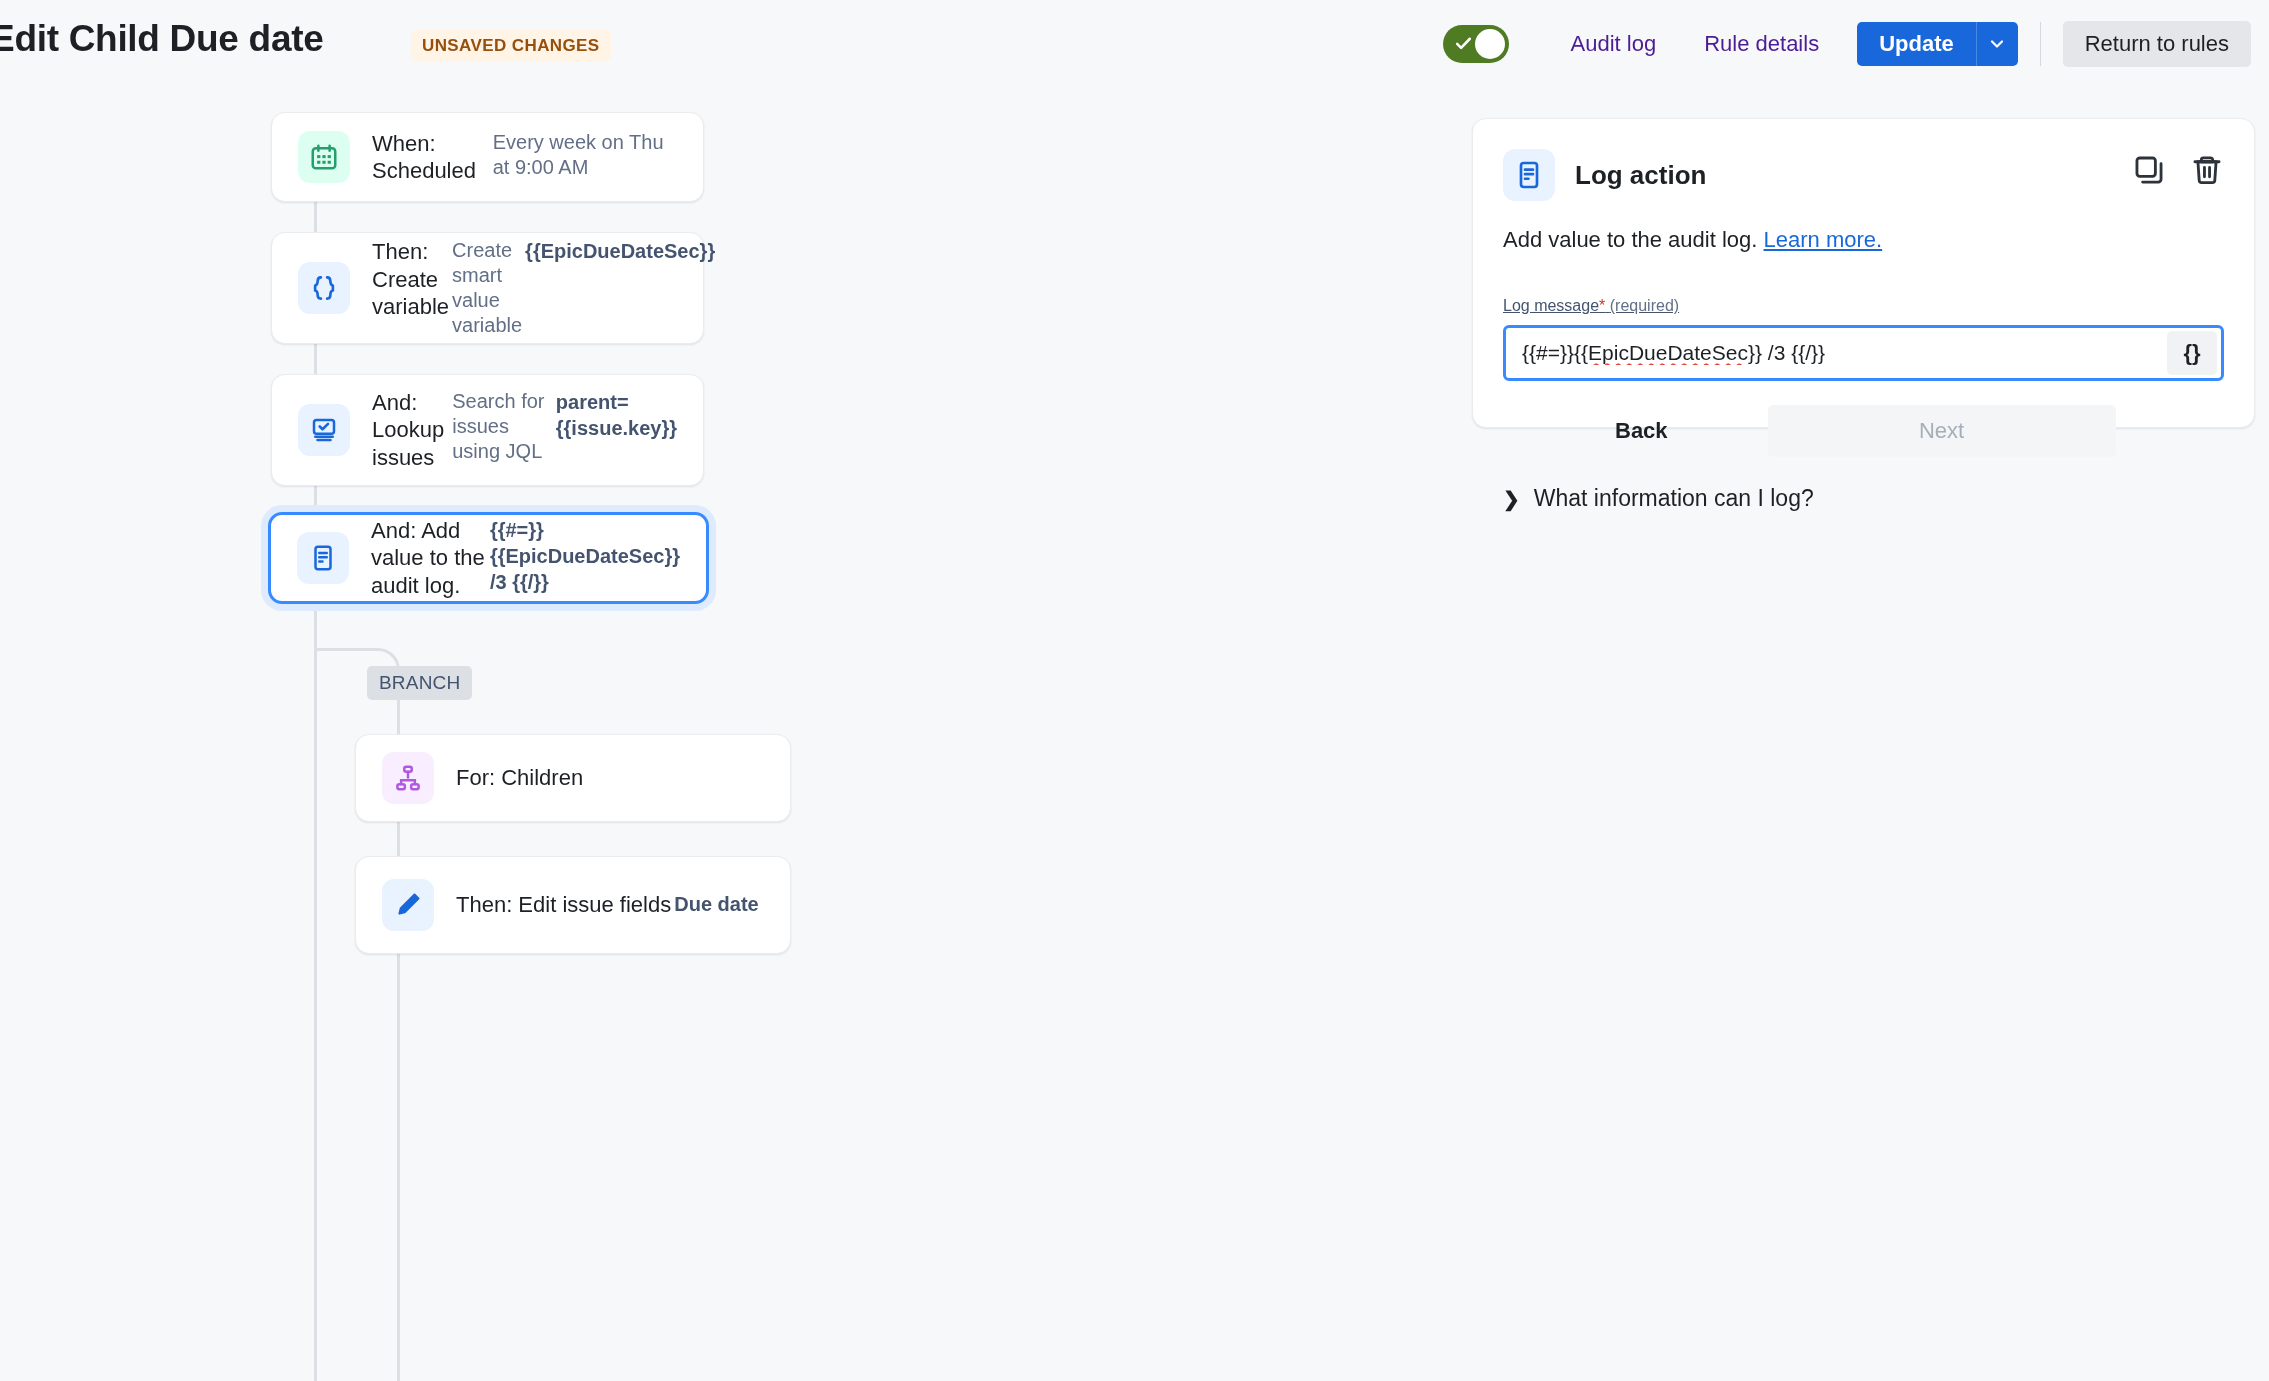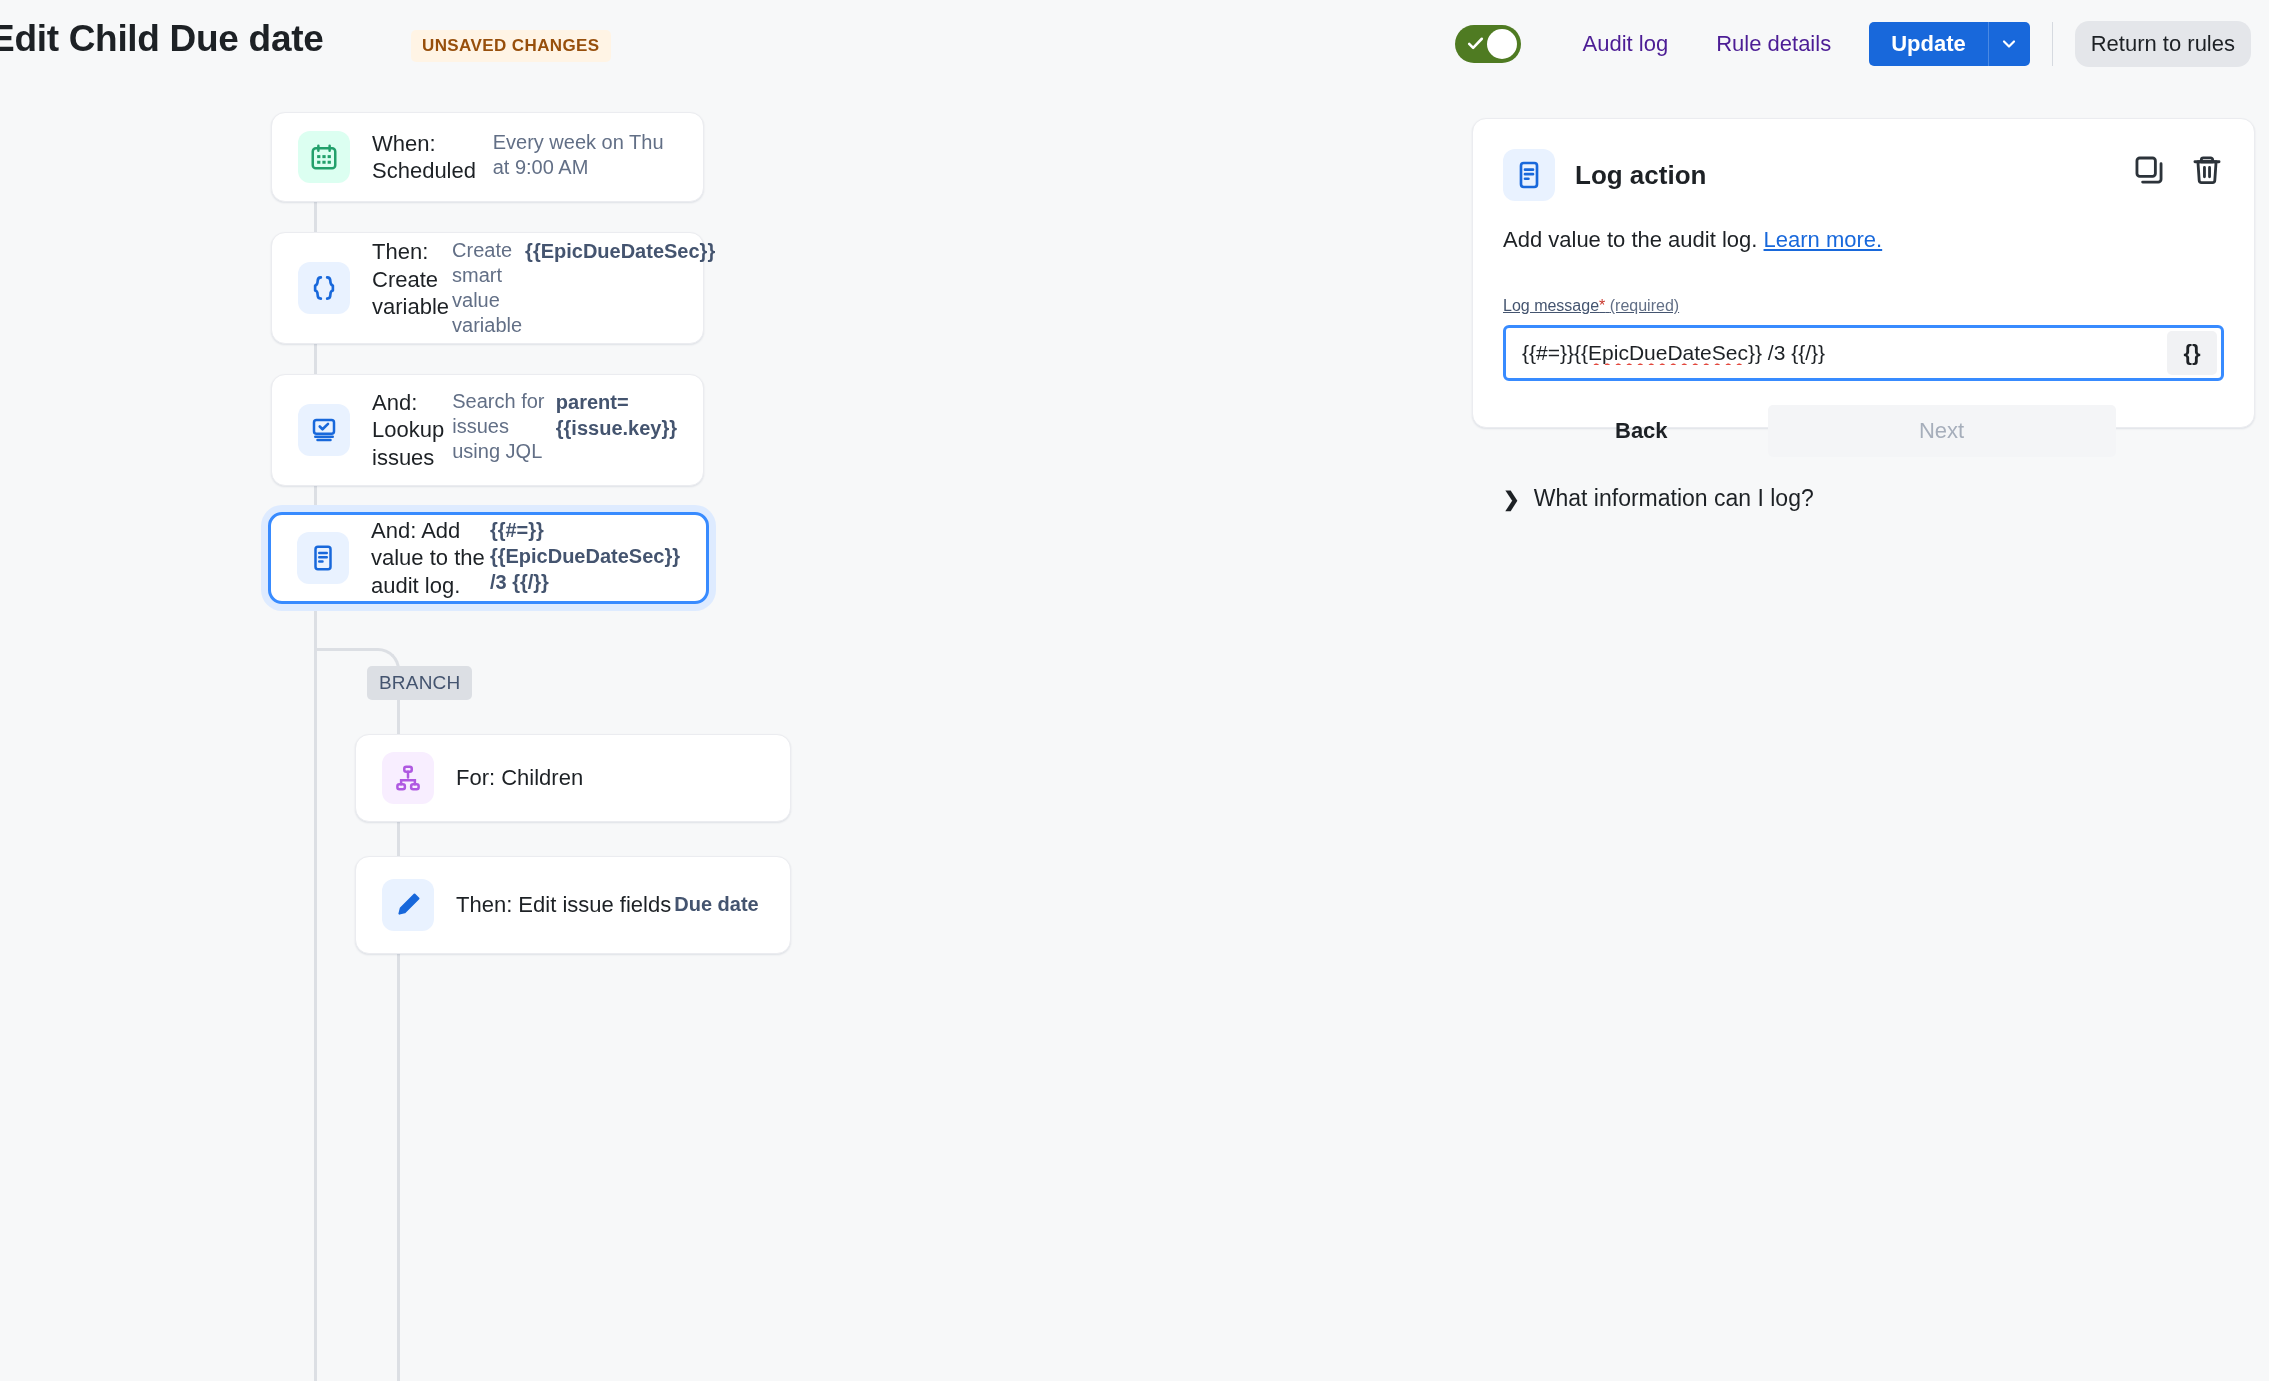--- a/index.html
+++ b/index.html
@@ -65,22 +65,22 @@
     border-radius: 0 5px 5px 0;
     border-left: 1px solid #4A89E3;
     display: flex; align-items: center; justify-content: center;
     cursor: pointer;
   }
   .hdr-divider {
     width: 1px; height: 44px; background: #D6DAE0; margin: 0 22px;
   }
   .btn-return {
     background: #E4E6EA; color: #1D2125;
-    font-size: 22px; padding: 0 16px; height: 46px;
-    border-radius: 14px; display: flex; align-items: center;
+    font-size: 22px; padding: 0 22px; height: 46px;
+    border-radius: 5px; display: flex; align-items: center;
     cursor: pointer; white-space: nowrap;
   }
 
   
   .canvas { position: absolute; top: 72px; left: 0; width: 1460px; height: 1309px; }
 
   .conn { position: absolute; background: #DCDFE4; }
   .conn-v { width: 3px; }
   .branch-curve {
     position: absolute;

